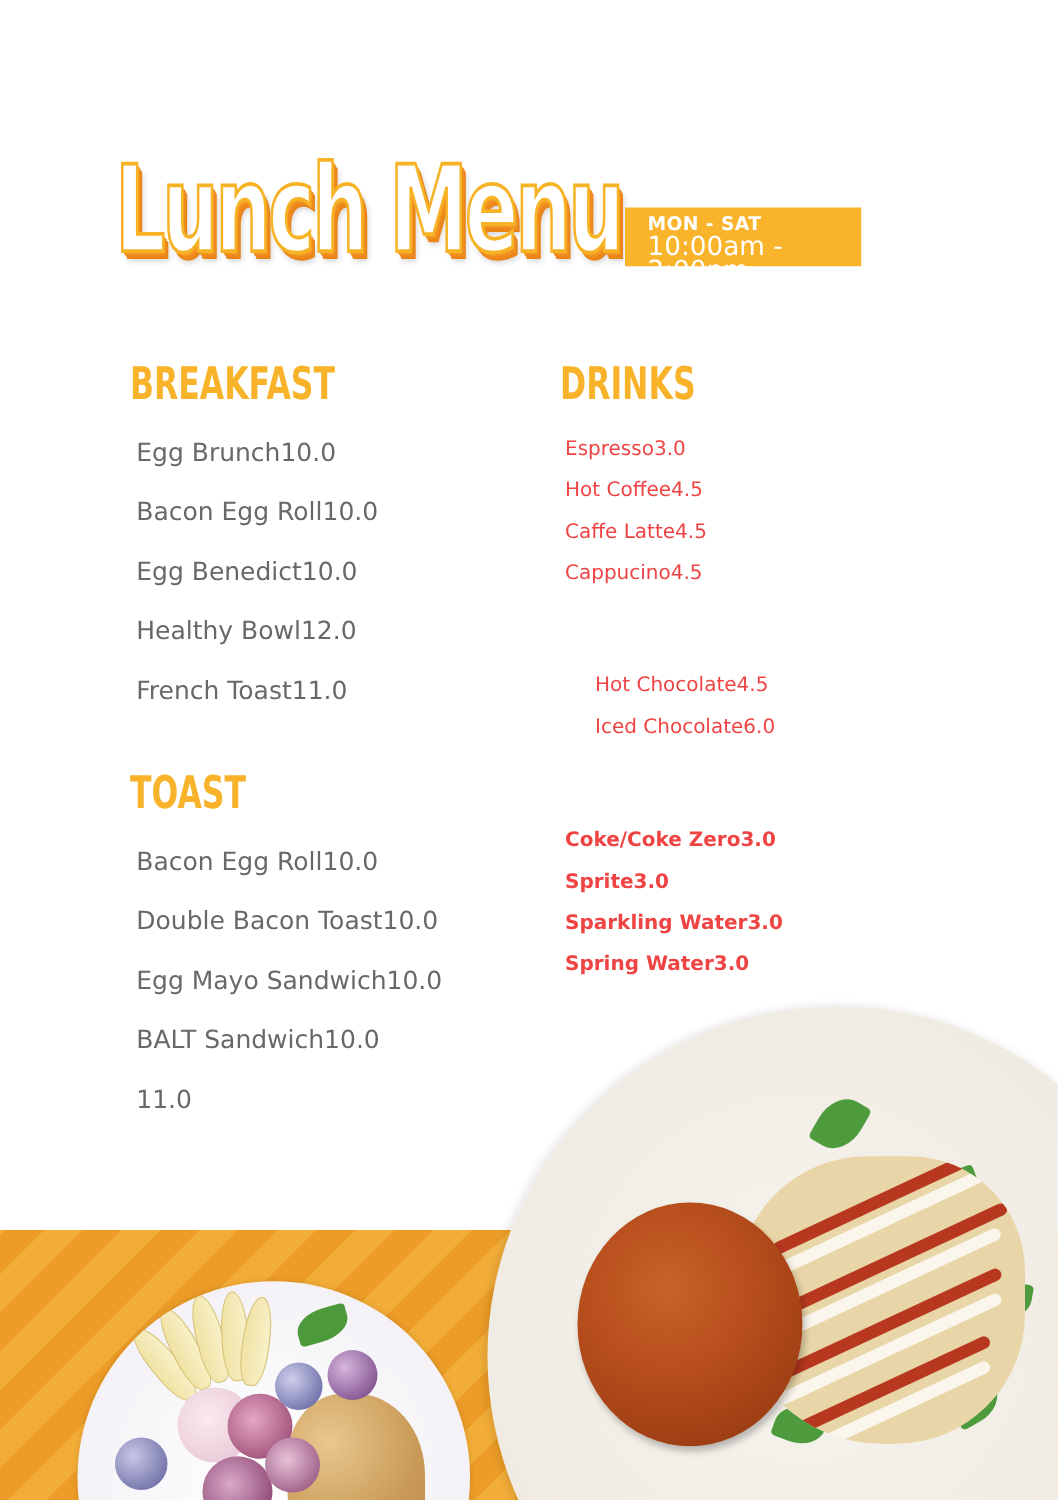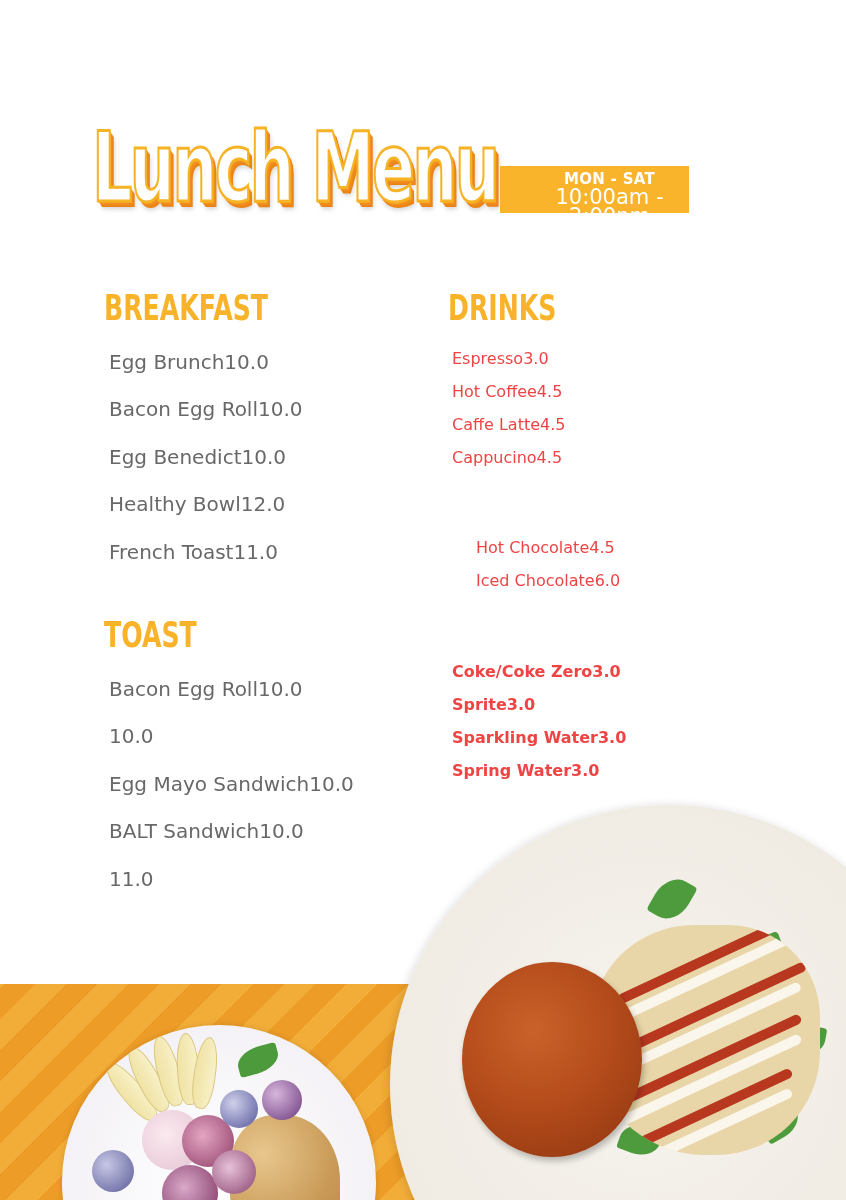--- a/index.html
+++ b/index.html
@@ -15,21 +15,21 @@
       color: #ffffff; white-space: nowrap;
       transform: scaleX(0.66); transform-origin: left top;
       -webkit-text-stroke: 3px #f7b326;
       text-shadow:
         1px 1px 0 #f39a24, 2px 2px 0 #f39a24, 3px 3px 0 #f08f1f,
         4px 4px 0 #ee8a1c, 5px 5px 0 #ec861a, 6px 6px 0 #ea8218,
         7px 8px 6px rgba(0,0,0,0.18);
     }
     .badge {
       position: absolute; left: 500px; top: 166px; width: 189px; height: 47px;
-      background: #f9b42c; color: #ffffff; padding: 4px 0 0 30px; text-align: center;
+      background: #f9b42c; color: #ffffff; padding: 4px 0 0 18px;
     }
     .badge .days { font-weight: bold; font-size: 15px; line-height: 18px; letter-spacing: 0.3px; }
     .badge .hours { font-size: 21px; line-height: 19px; }
 
     
     .section-heading {
       position: absolute; color: #f9b32a; font-weight: bold; font-size: 36px;
       line-height: 36px; letter-spacing: 0px; white-space: nowrap;
       transform: scaleX(0.7); transform-origin: left top;
     }
@@ -114,20 +114,21 @@
 </section>
 
 <section>
   <h2 class="section-heading" style="left:104px; top:617px;">TOAST</h2>
   <ul class="menu-list food" style="left:109px; top:677px; width:292px;">
     <li class="menu-item">
         <span class="item-name">Bacon Egg Roll</span>
         <span class="item-price">10.0</span>
       </li>
     <li class="menu-item">
+        <span class="item-name">Double Bacon Toast</span>
         <span class="item-price">10.0</span>
       </li>
     <li class="menu-item">
         <span class="item-name">Egg Mayo Sandwich</span>
         <span class="item-price">10.0</span>
       </li>
     <li class="menu-item">
         <span class="item-name">BALT Sandwich</span>
         <span class="item-price">10.0</span>
       </li>

